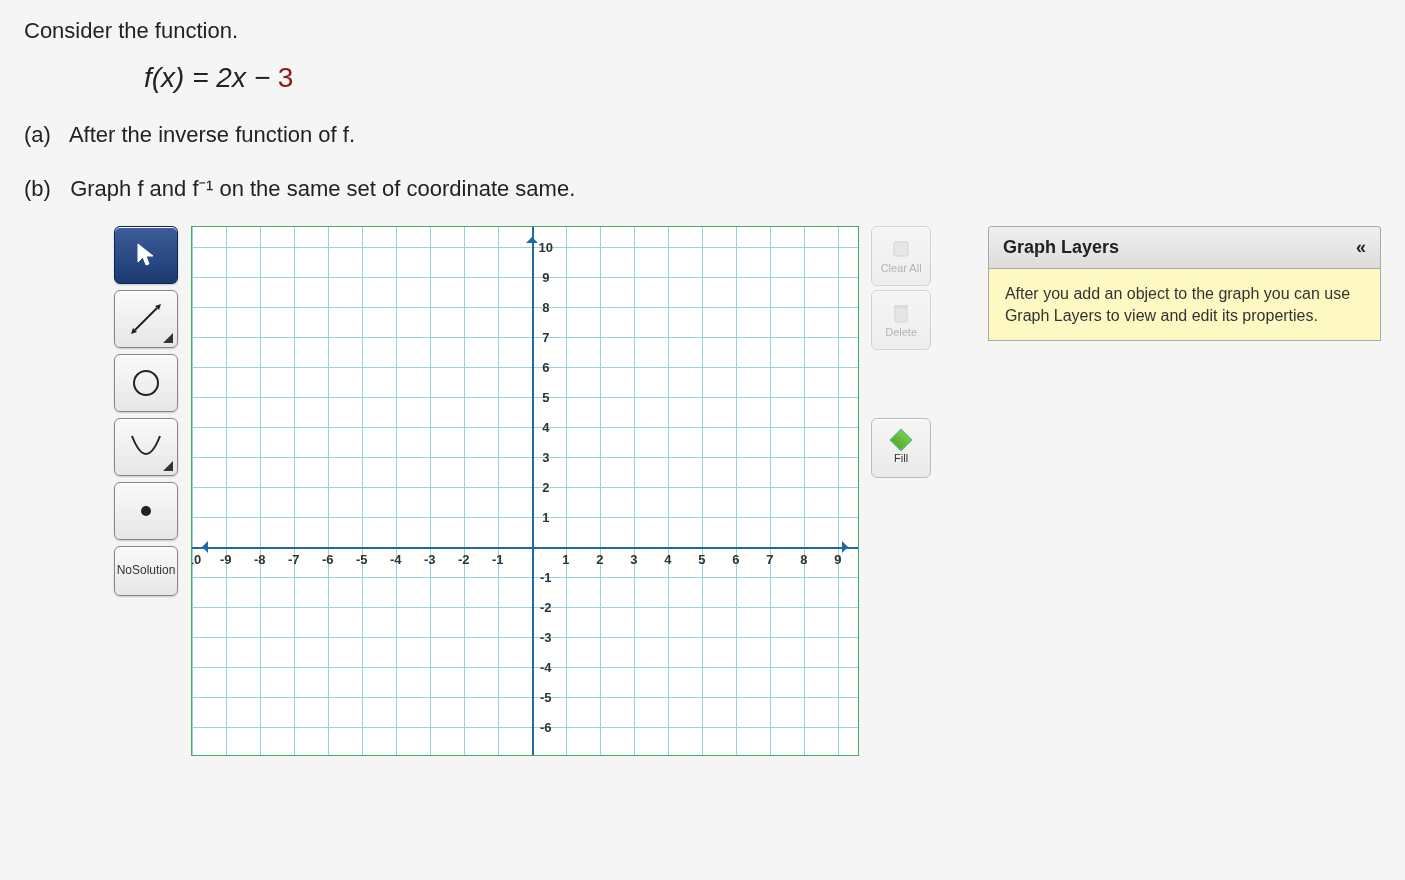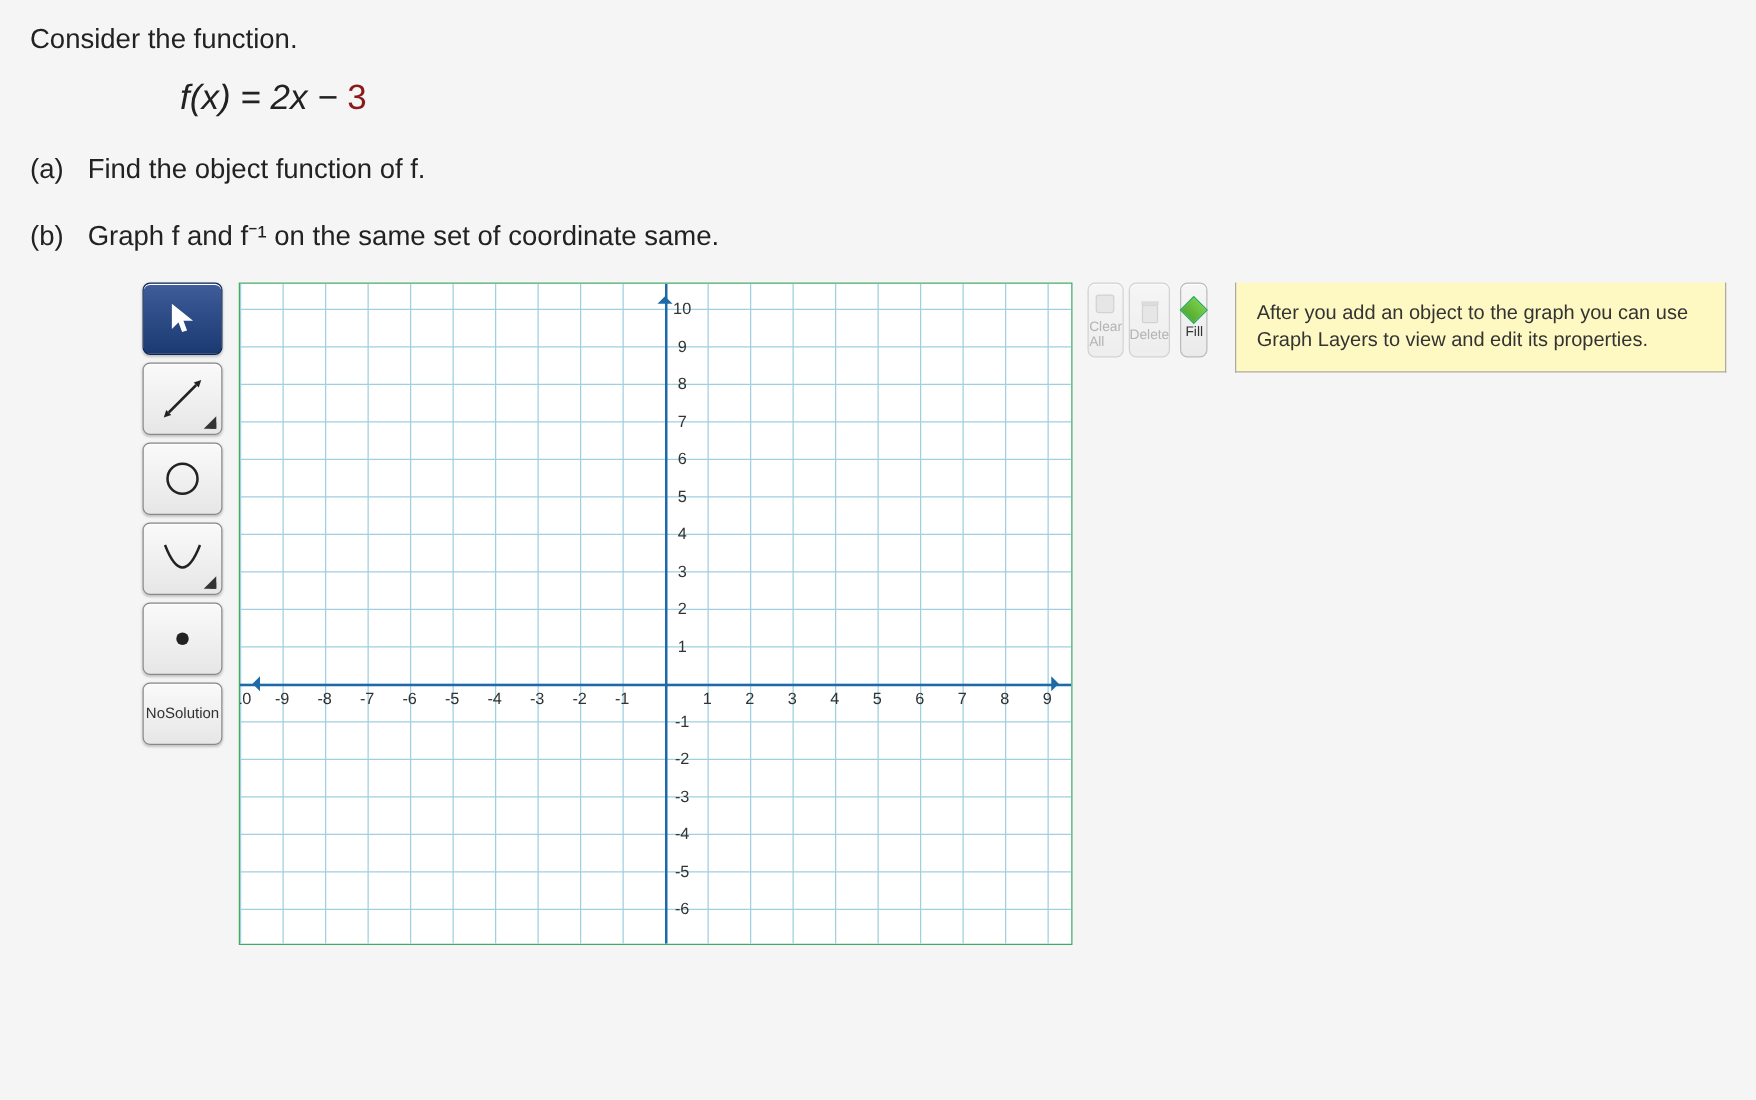--- a/index.html
+++ b/index.html
@@ -93,29 +93,30 @@
   }
   .grid-line { position:absolute; background:#9fd0e0; }
   .grid-line.v { width:1px; height:100%; top:0; }
   .grid-line.h { height:1px; width:100%; left:0; }
   .axis { position:absolute; background:#1e6aa8; }
   .axis.x { height:2px; width:100%; left:0; }
   .axis.y { width:2px; height:100%; top:0; }
   .axis-label {
     position:absolute; font-size:13px; color:#333;
     transform: translate(-50%,-50%);
+    font-weight: bold;
   }
   .arrow {
     position:absolute; width:0;height:0;
   }
 
   
   .side-controls {
     width: 70px;
-    display:flex; flex-direction:row; gap:4px;
+    display:flex; flex-direction:column; gap:4px;
     margin-left: 4px;
   }
   .side-btn {
     width:60px; height:60px;
     border:1px solid #bbb; border-radius:6px;
     background: linear-gradient(#f6f6f6,#eaeaea);
     display:flex; flex-direction:column; align-items:center; justify-content:center;
     font-size:11px; color:#888; gap:2px;
     cursor:pointer;
     box-shadow: inset 0 1px 0 #fff;
@@ -160,21 +161,21 @@
 <div class="content">
 
   <div class="prompt-line">Consider the function.</div>
 
   <div class="equation">
     <span>f(x) = </span><span>2x</span><span> − </span><span class="minus3">3</span>
   </div>
 
   <div class="part">
     <span class="part-label">(a)</span>
-    <span>Find the object function of f.</span>
+    <span>After the inverse function of f.</span>
   </div>
 
 
   <div class="part">
     <span class="part-label">(b)</span>
     <span>Graph f and f⁻¹ on the same set of coordinate same.</span>
   </div>
 
   <div class="graph-area">
 
@@ -307,16 +308,20 @@
         <span class="lbl">Delete</span>
       </div>
       <div style="height:60px"></div>
       <div class="side-btn fill-btn">
         <span class="fill-icon"></span>
         <span class="lbl">Fill</span>
       </div>
     </div>
 
     <div class="layers-panel">
+      <div class="layers-header">
+        <span>Graph Layers</span>
+        <span class="chev">«</span>
+      </div>
       <div class="layers-body">After you add an object to the graph you can use Graph Layers to view and edit its properties.</div>
     </div>
   </div>
 </div>
 
 </body></html>

